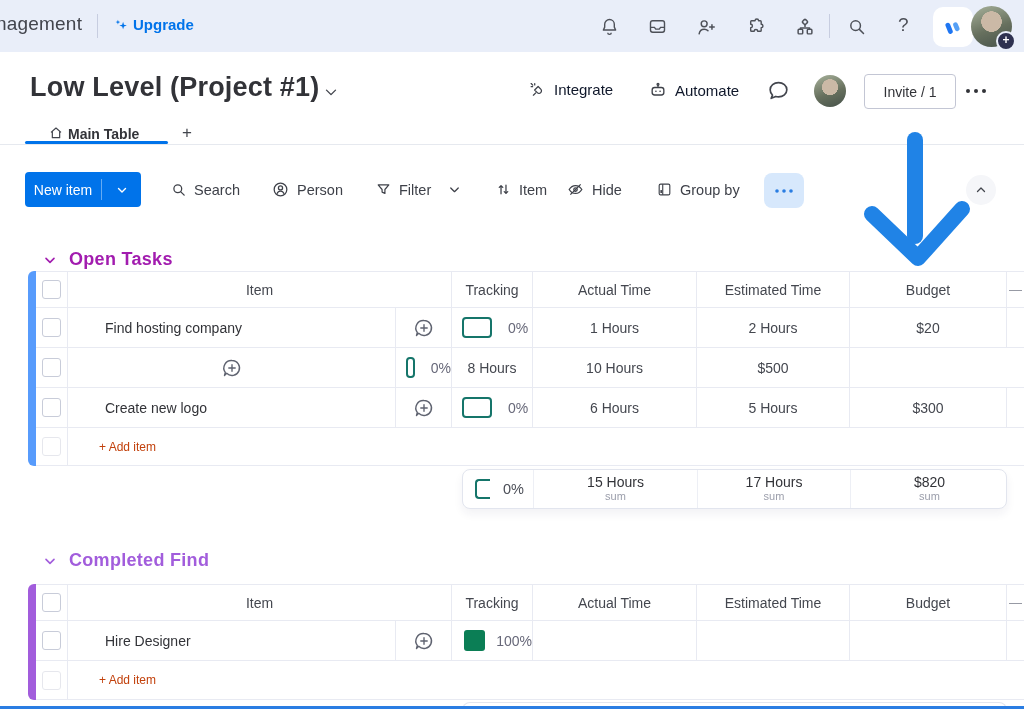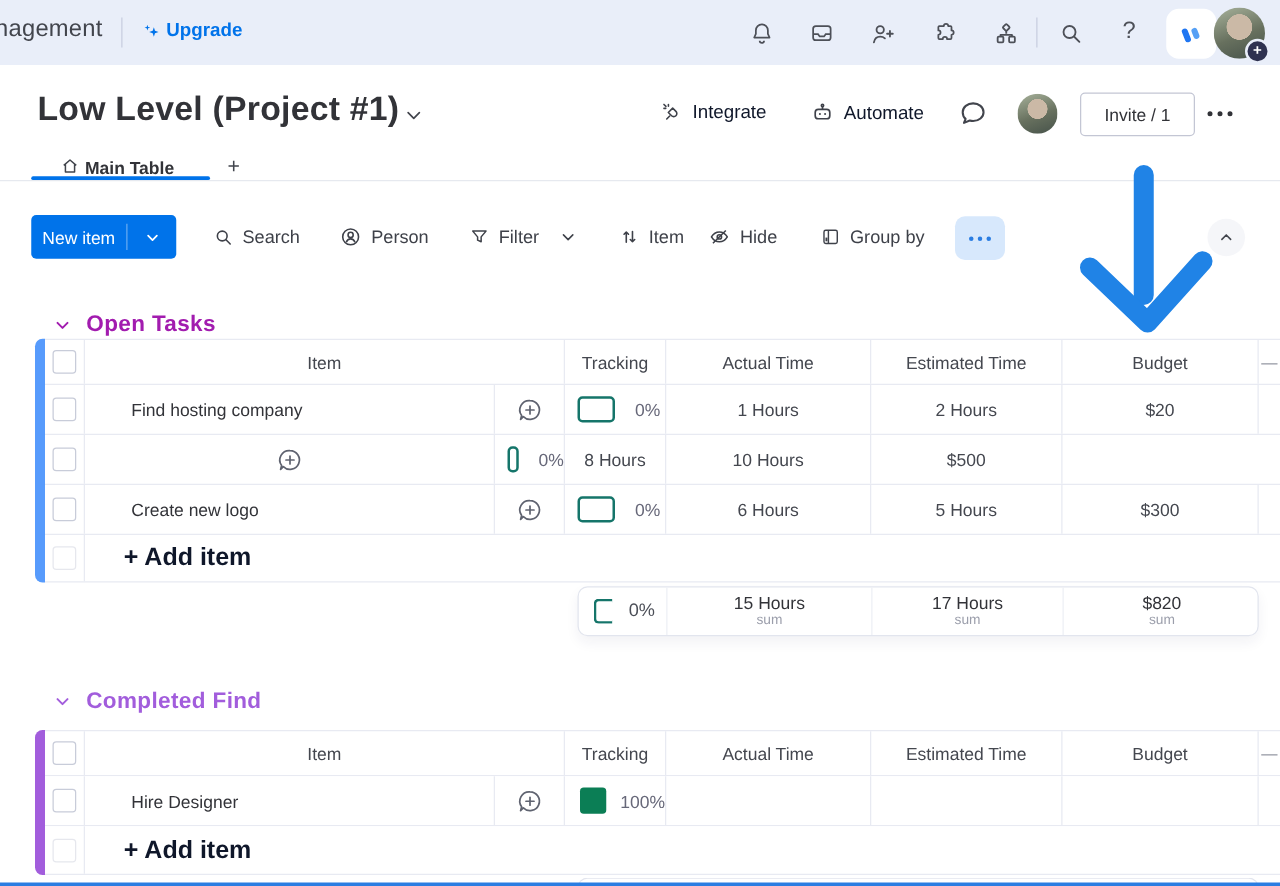--- a/index.html
+++ b/index.html
@@ -56,21 +56,21 @@
         border-bottom:1px solid #e8eaf2;background:#fff;box-sizing:border-box;}
   .thead{height:37px;border-top:1px solid #e8eaf2;}
   .tbody{height:40px;}
   .tadd{height:38px;}
   .c{border-right:1px solid #e8eaf2;display:flex;align-items:center;justify-content:center;
      font-size:14px;color:#44474f;box-sizing:border-box;min-width:0;}
   .c.nob{border-right:none;}
   .c.name{justify-content:flex-start;padding-left:37px;color:#323338;}
   .c.track{justify-content:flex-start;padding-left:10px;}
   .c-span{grid-column:2/9;display:flex;align-items:center;padding-left:31px;
-          font-size:20px;color:#0f172a;border-right:none;cursor:pointer;font-weight:bold;}
+          font-size:12px;color:#c2410c;border-right:none;cursor:pointer;}
   .chk{width:17px;height:17px;border:1px solid #c8ccd9;border-radius:3px;background:#fff;cursor:pointer;}
   .chk.faded{opacity:.45;}
   .bar-empty{width:30px;height:21px;border:2px solid #15756a;border-radius:4px;box-sizing:border-box;background:#fff;}
   .bar-full{width:22px;height:21px;background:#0b7e55;border-radius:3px;}
   .pct{margin-left:16px;color:#676879;font-size:14px;}
   .addup{color:#5f6370;cursor:pointer;}
   .dash{color:#8a8d99;font-size:13px;}
 
   
   .sumcard{left:462px;top:469px;width:545px;height:40px;background:#fff;border:1px solid #e2e5ee;

